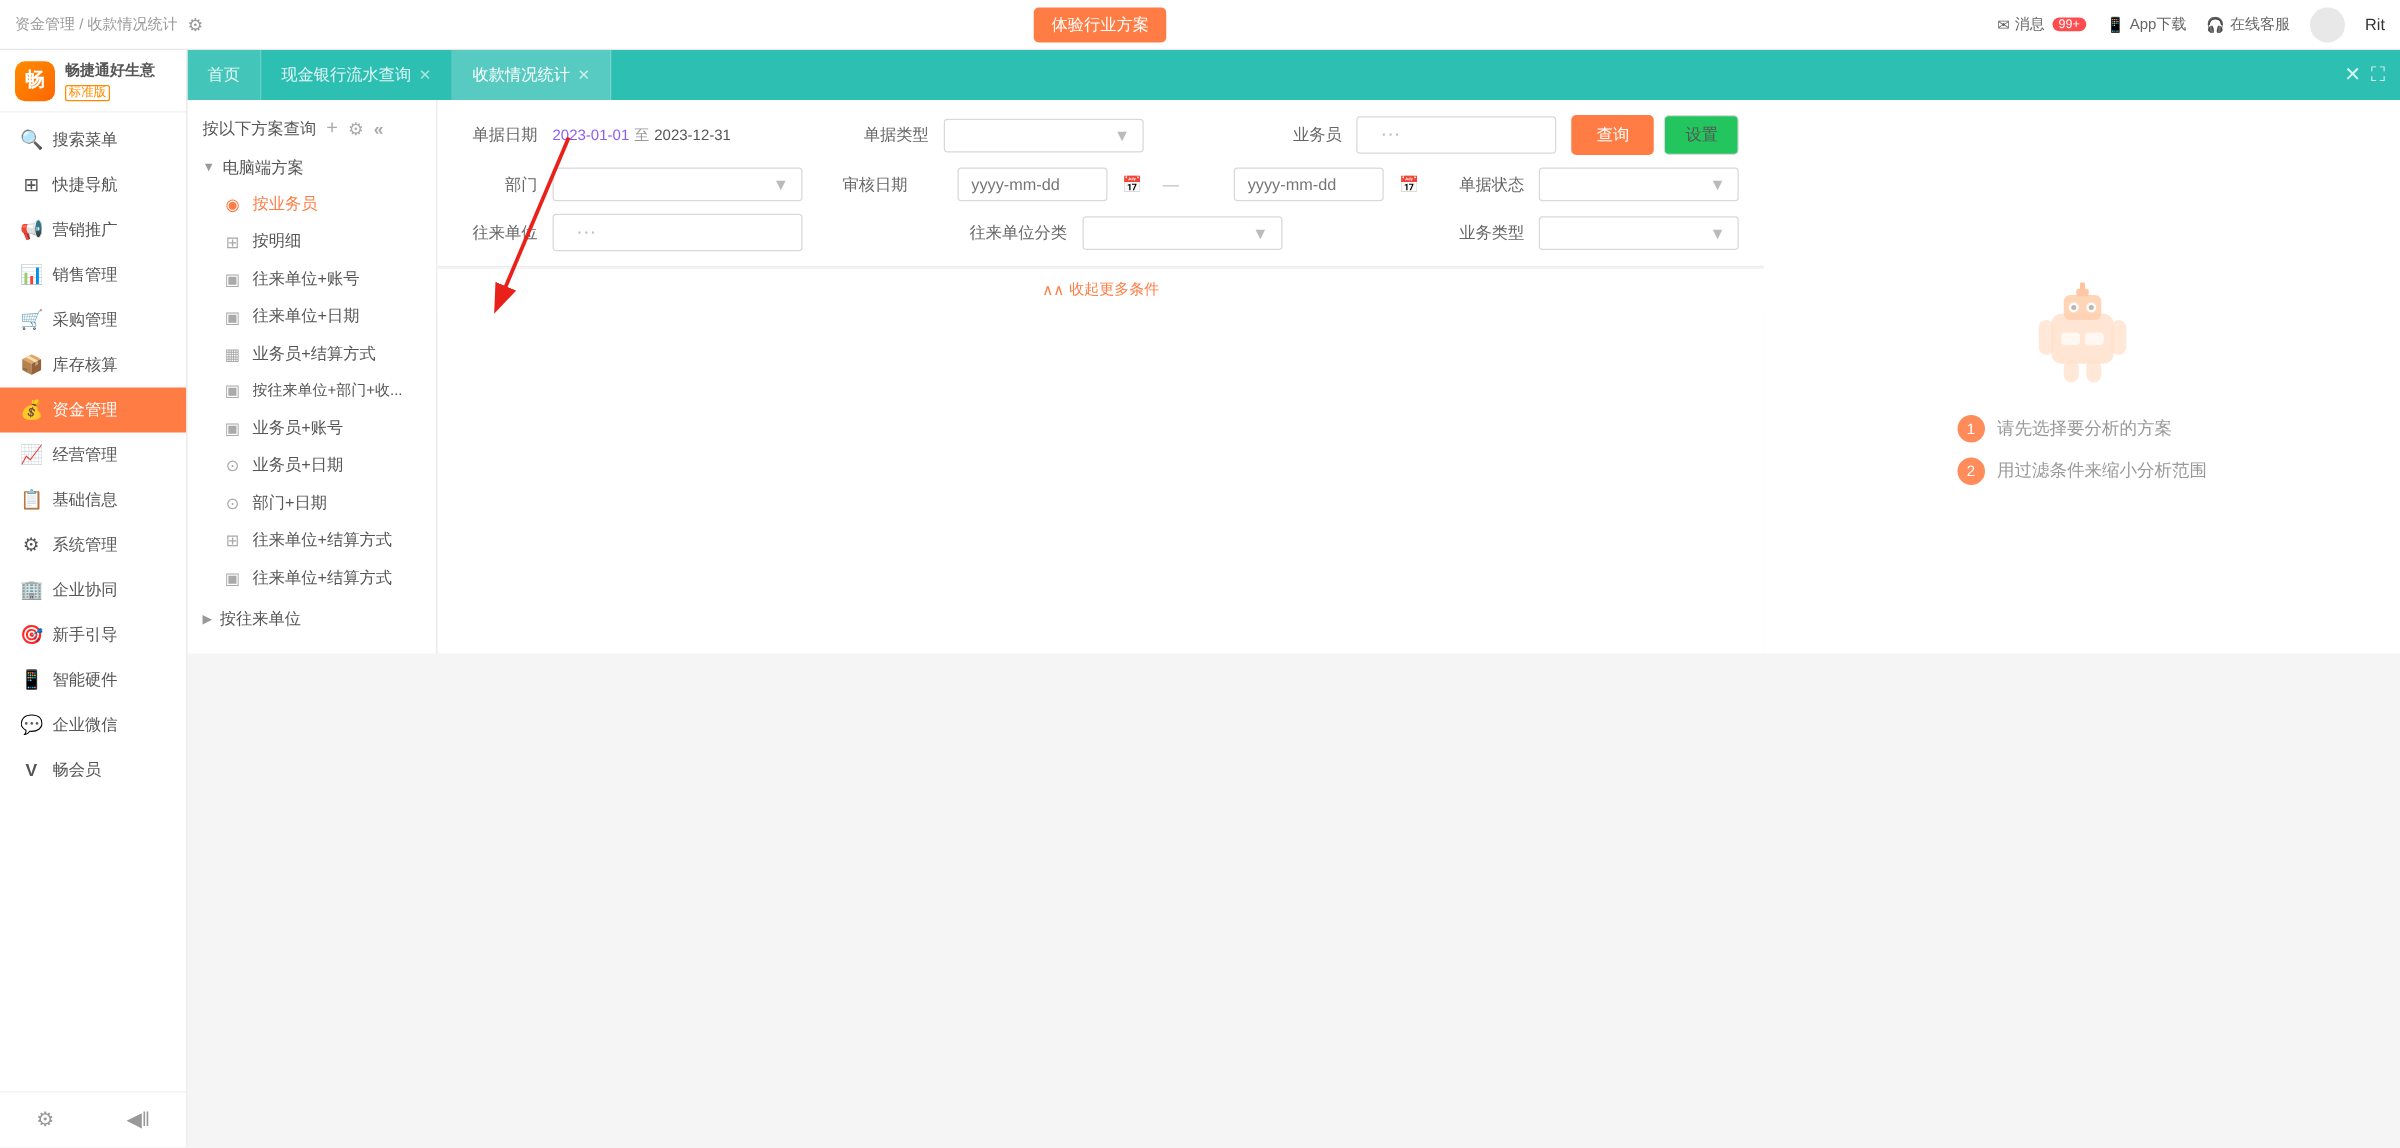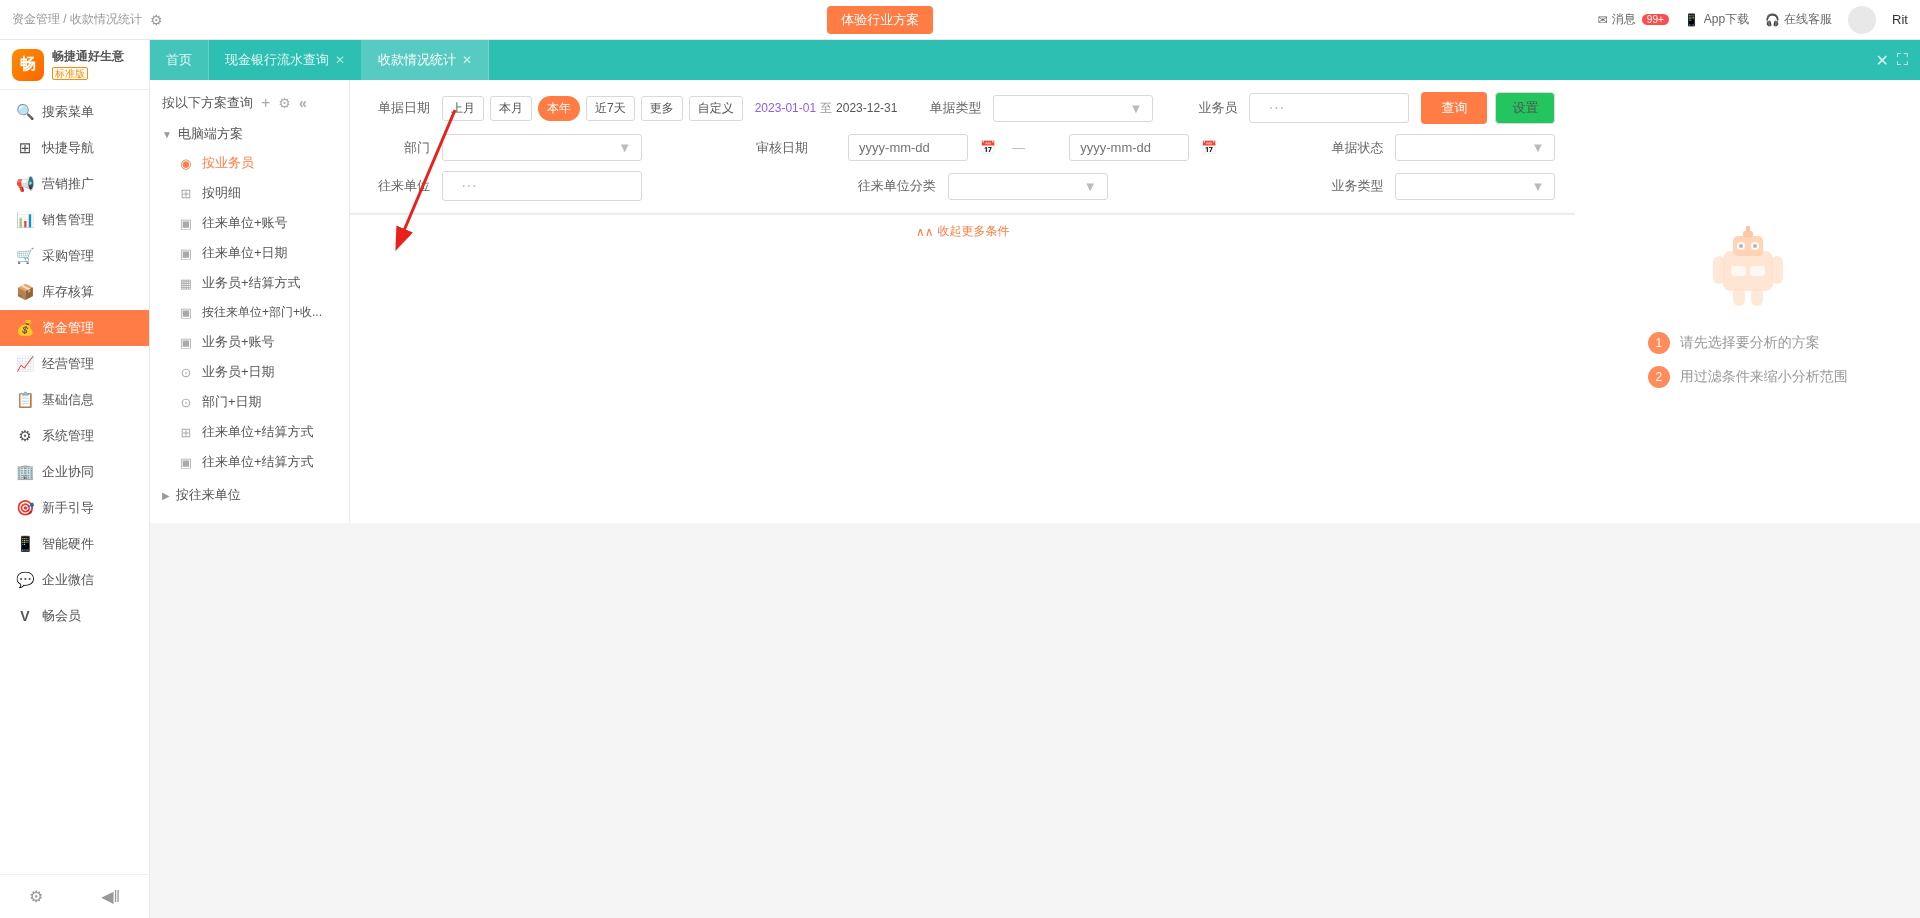--- a/index.html
+++ b/index.html
@@ -520,28 +520,20 @@
             </div>
           </div>
 
           <div class="right-content">
 
             <div class="filter-section">
 
               <div class="filter-area">
                 <div class="filter-row">
                   <span class="filter-label">单据日期</span>
-                  <div class="filter-date-group">
-                    <button class="date-btn">上月</button>
-                    <button class="date-btn">本月</button>
-                    <button class="date-btn active">本年</button>
-                    <button class="date-btn">近7天</button>
-                    <button class="date-btn">更多</button>
-                    <button class="date-btn">自定义</button>
-                  </div>
                   <div class="date-range-input">
                     <span style="color:#8b5cf6;font-size:12px;">2023-01-01</span>
                     <span class="date-separator">至</span>
                     <span style="color:#555;font-size:12px;">2023-12-31</span>
                   </div>
 
                   <span style="flex:1;"></span>
 
                   <span class="filter-label">单据类型</span>
                   <div class="filter-select" style="min-width:160px;">

